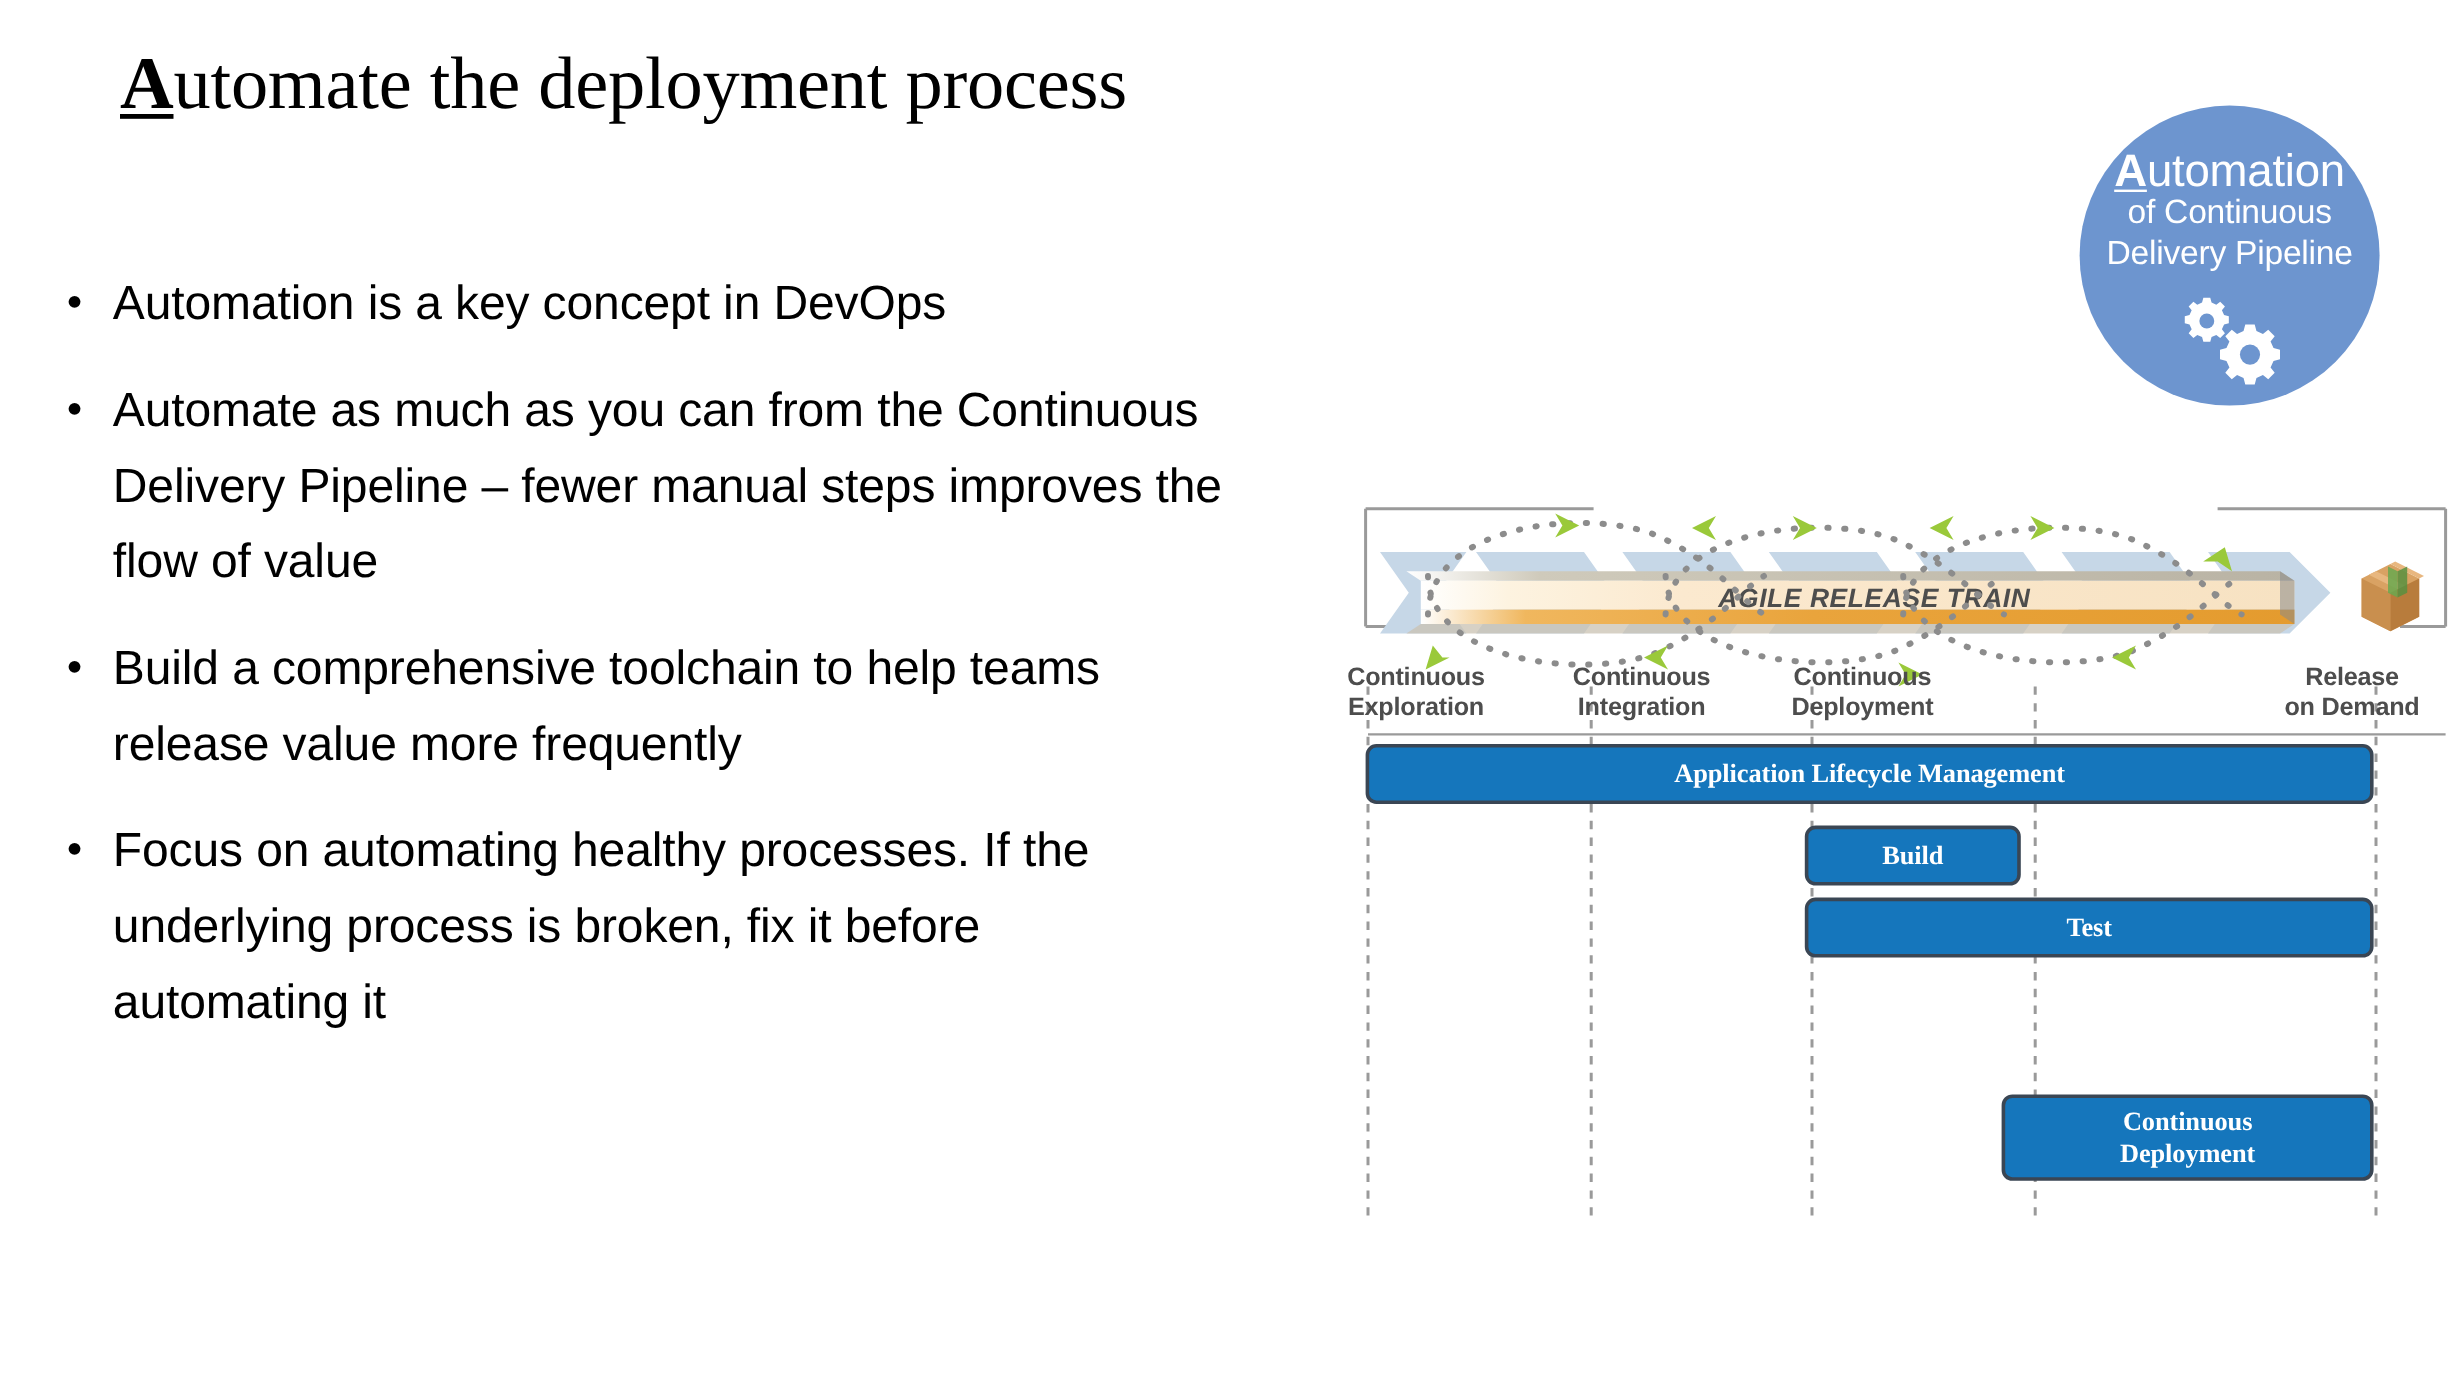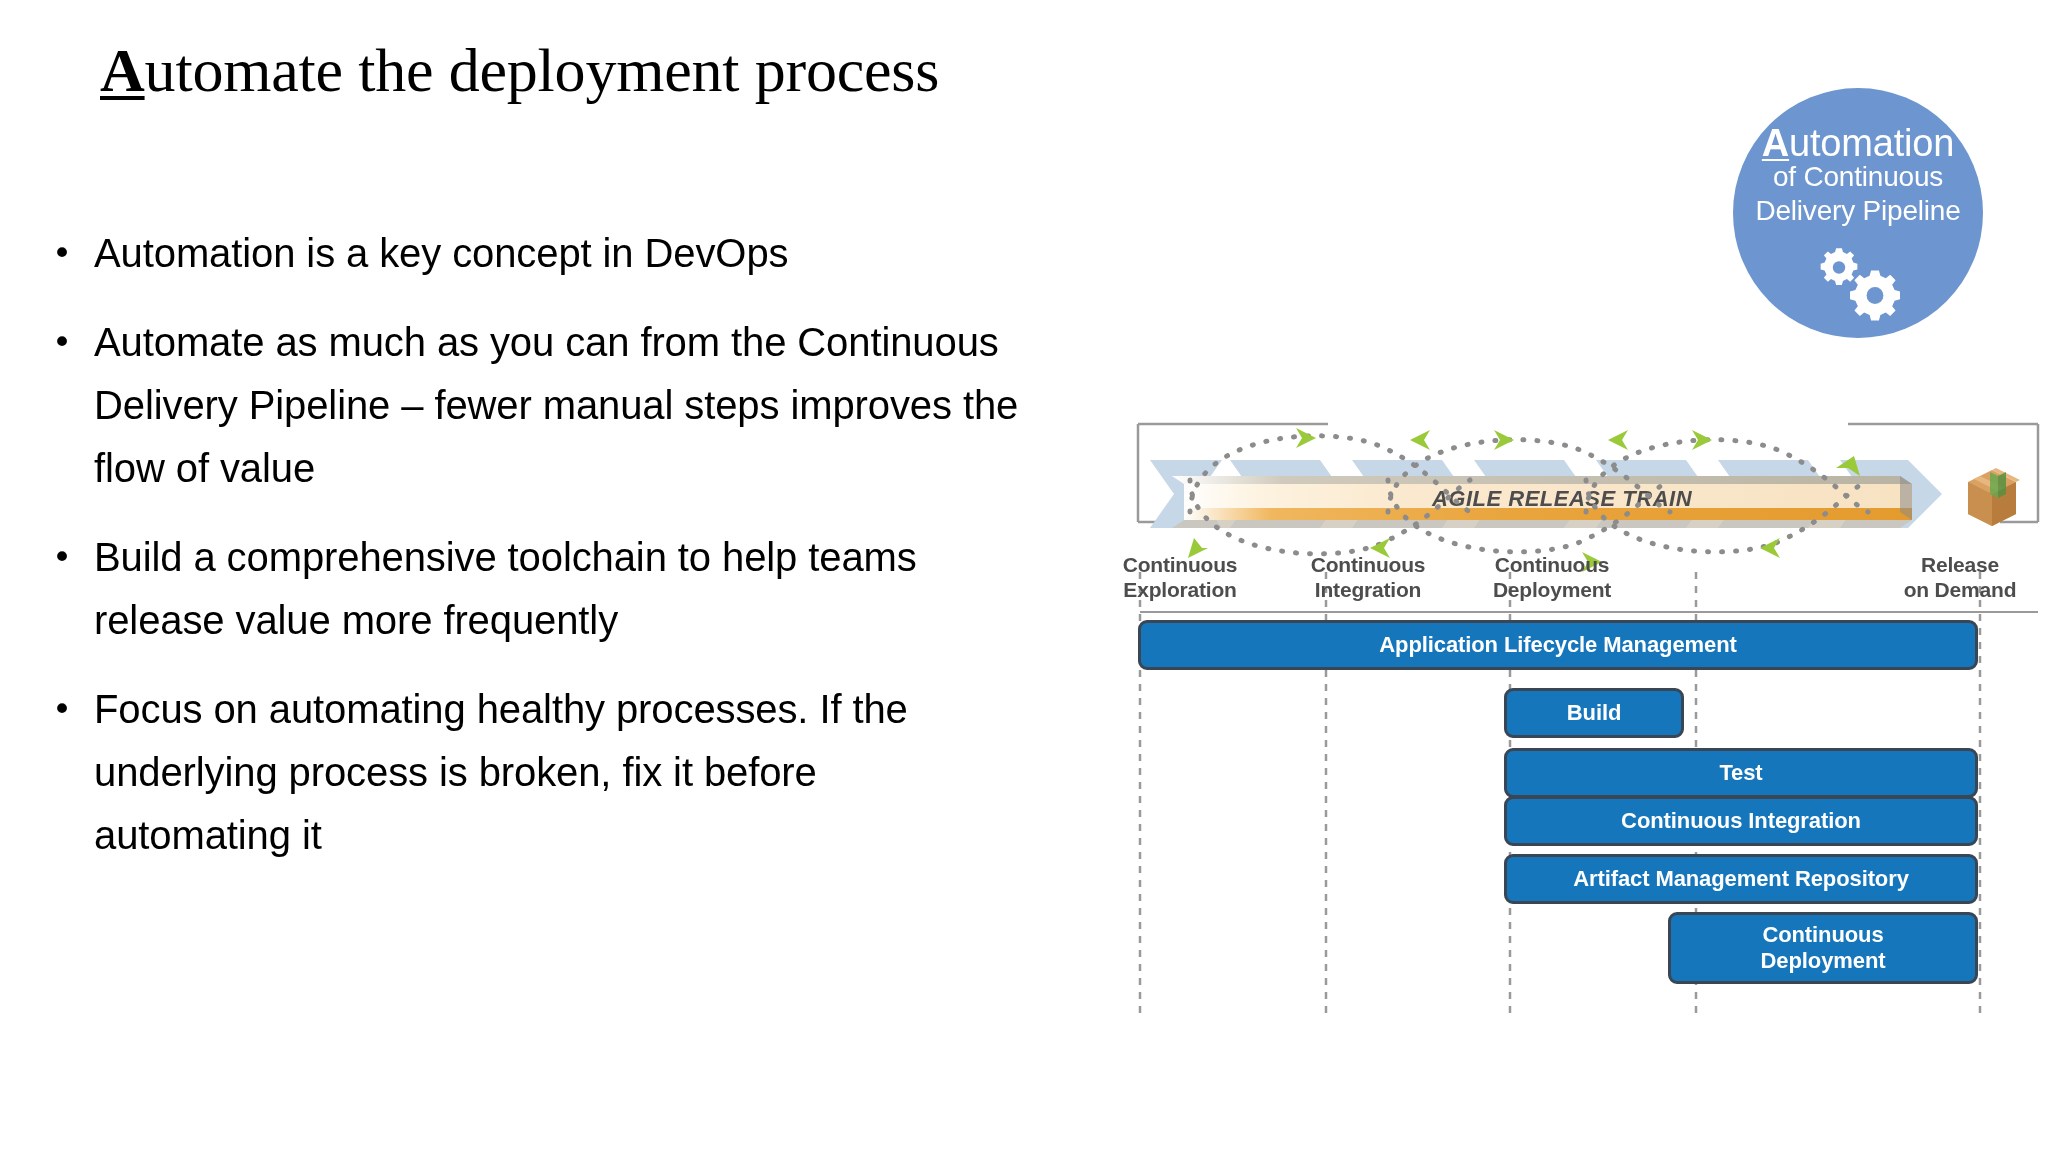--- a/index.html
+++ b/index.html
@@ -156,21 +156,21 @@
     top: 0;
     width: 918px;
     height: 660px;
   }
   .cap-bar {
     position: absolute;
     background: #1576bc;
     border: 3px solid #3a4654;
     border-radius: 9px;
     color: #ffffff;
-    font-family: Liberation Sans, sans-serif;
+    font-family: Liberation Serif, serif;
     font-weight: bold;
     font-size: 22px;
     line-height: 26px;
     display: flex;
     align-items: center;
     justify-content: center;
     text-align: center;
     box-sizing: border-box;
     letter-spacing: -0.1px;
   }
@@ -346,23 +346,21 @@
     </div>
   </div>
 
   <div id="capability-bars">
     <div class="cap-bar" style="left:8px;  top:248px; width:840px; height:50px;">Application Lifecycle Management</div>
 
     <div class="cap-bar" style="left:374px; top:316px; width:180px; height:50px;">Build</div>
 
     <div class="cap-bar" style="left:374px; top:366px; width:474px; height:50px;margin-top:10px;">Test</div>
 
-    <div class="cap-bar" style="left:374px; top:424px; width:474px; height:50px;">Continuous Integration</div>
-
-    <div class="cap-bar" style="left:374px; top:482px; width:474px; height:50px;">Artifact Management Repository</div>
+
 
     <div class="cap-bar two-line" style="left:538px; top:540px; width:310px; height:72px; flex-direction:column;">
       <div>Continuous</div>
       <div>Deployment</div>
     </div>
   </div>
 
 </div>
 
 </body></html>

